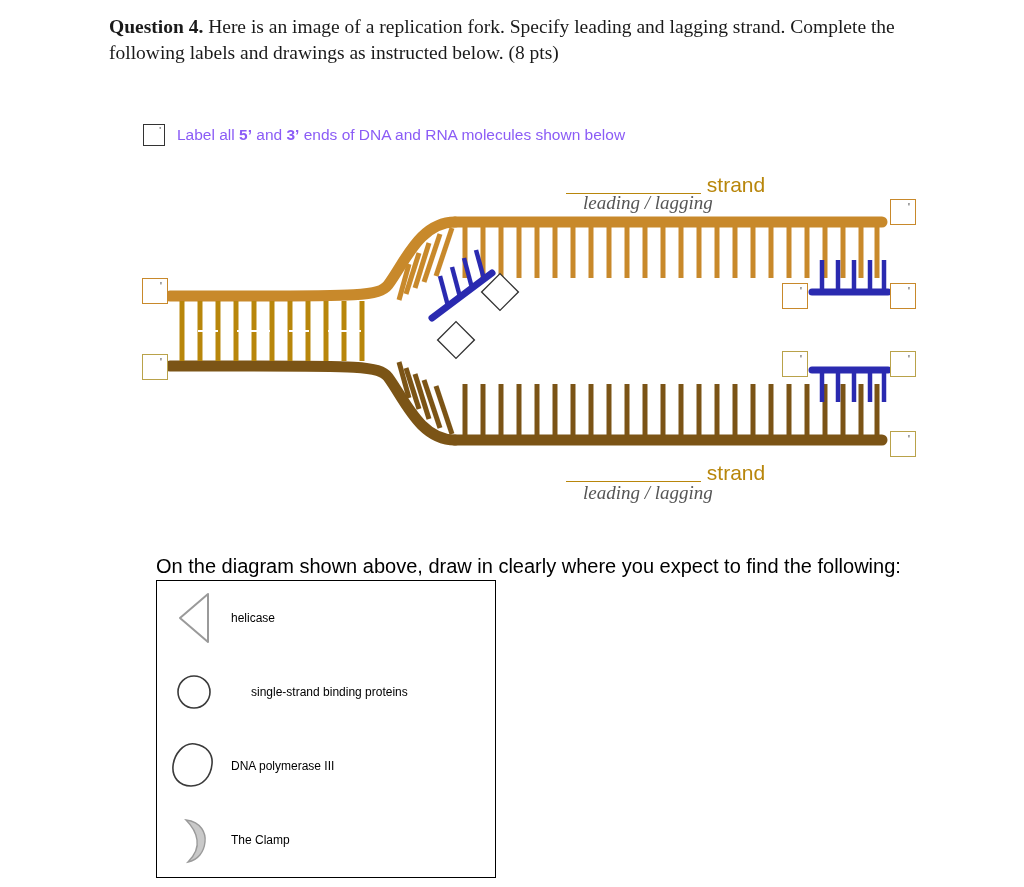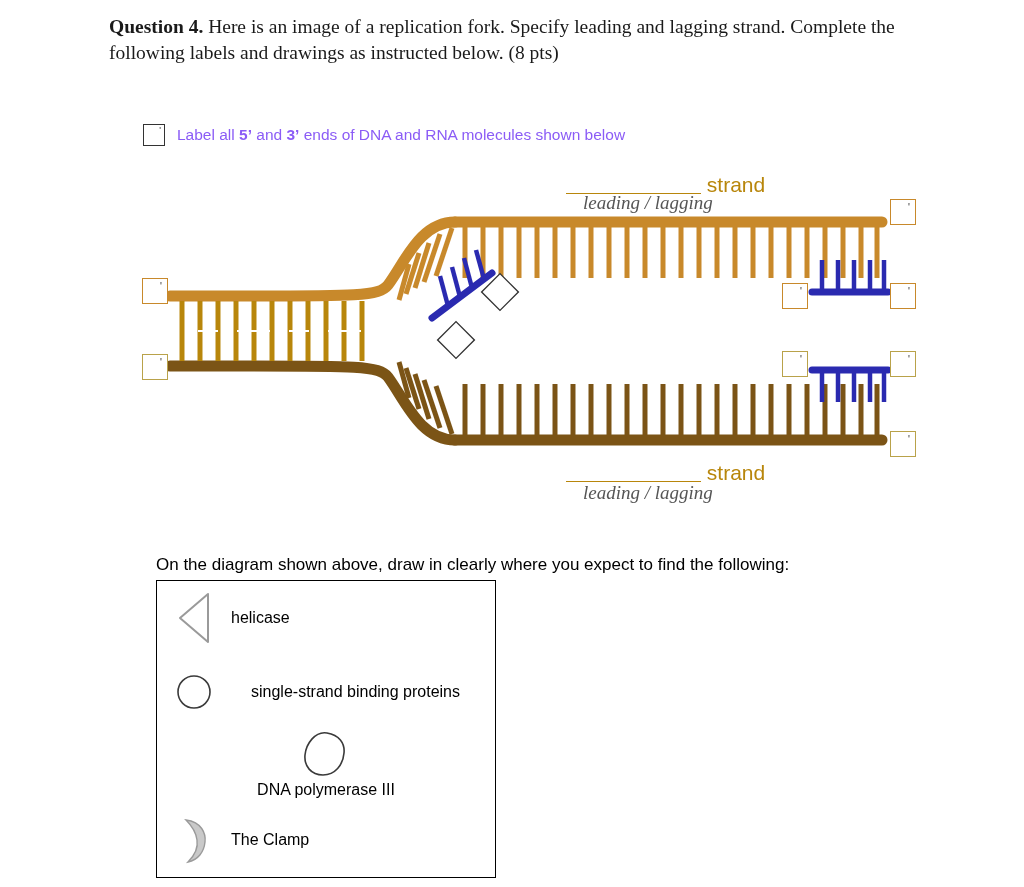--- a/index.html
+++ b/index.html
@@ -115,21 +115,21 @@
     font-size: 10px;
     color: #333;
     line-height: 10px;
   }
 
   
   #draw-instruction {
     position: absolute;
     left: 156px;
     top: 555px;
-    font-size: 17px;
+    font-size: 20px;
     color: #000;
   }
 
   
   #legend-box {
     position: absolute;
     left: 156px;
     top: 580px;
     width: 340px;
     height: 298px;
@@ -145,21 +145,21 @@
     display: flex;
     align-items: center;
   }
   .legend-shape {
     width: 74px;
     display: flex;
     justify-content: center;
     align-items: center;
   }
   .legend-label {
-    font-size: 16px;
+    font-size: 12px;
     color: #000;
   }
 </style>
 </head>
 <body>
 
 <div class="page">
 
   <div id="question-header">
     <span class="q-label">Question 4.</span><span> Here is an image of a replication fork. Specify leading and lagging strand. Complete the following labels and drawings as instructed below. (8 pts)</span>
@@ -361,21 +361,21 @@
 
     <div class="legend-row" style="top:74px;gap:20px;">
       <div class="legend-shape">
         <svg width="44" height="44" viewBox="0 0 44 44">
           <circle cx="22" cy="22" r="16" fill="#ffffff" stroke="#3a3a3a" stroke-width="1.6"></circle>
         </svg>
       </div>
       <div class="legend-label">single-strand binding proteins</div>
     </div>
 
-    <div class="legend-row" style="top:148px;flex-direction:column;">
+    <div class="legend-row" style="top:148px;">
       <div class="legend-shape">
         <svg width="54" height="52" viewBox="0 0 54 52">
           <path d="M 28 4 C 40 6 46 14 45 24 C 44 36 36 46 24 46 C 12 46 5 37 6 26 C 7 15 16 2 28 4 Z" fill="#ffffff" stroke="#3a3a3a" stroke-width="1.6"></path>
         </svg>
       </div>
       <div class="legend-label">DNA polymerase III</div>
     </div>
 
     <div class="legend-row" style="top:222px;">
       <div class="legend-shape">

